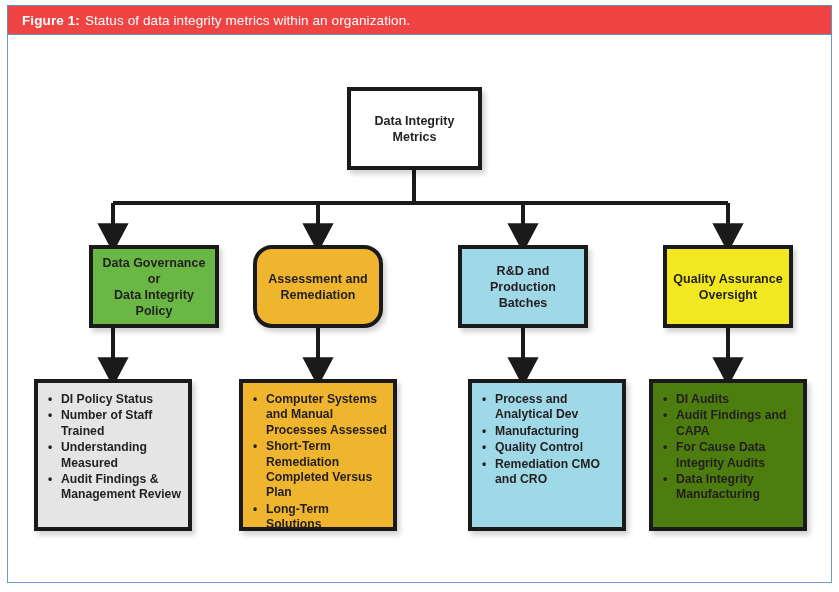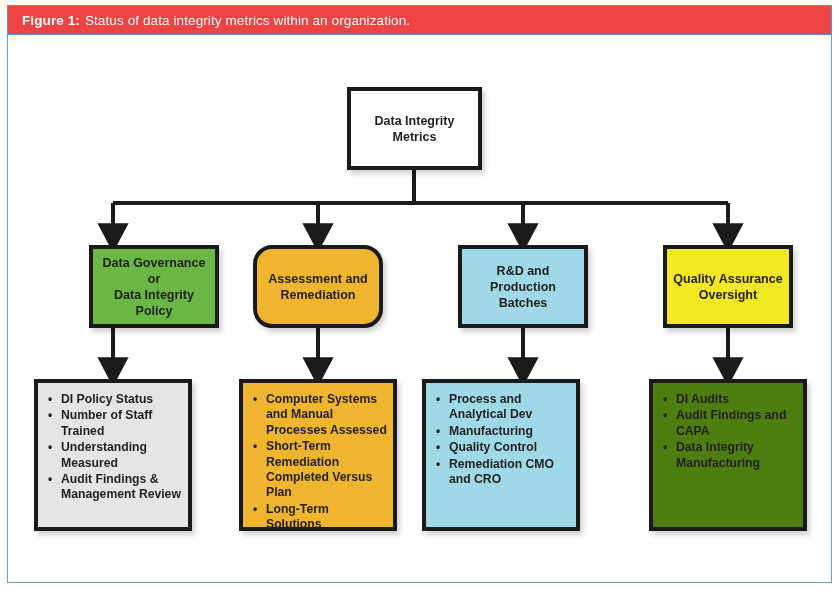--- a/index.html
+++ b/index.html
@@ -111,21 +111,21 @@
     box-sizing: border-box;
     border: 4px solid #1a1a1a;
     top: 343px;
     width: 158px;
     height: 152px;
     box-shadow: 3px 4px 5px rgba(0,0,0,0.18);
     display: block;
   }
   .node-list.col0 { left: 26px; }
   .node-list.col1 { left: 231px; }
-  .node-list.col2 { left: 414px; }
+  .node-list.col2 { left: 460px; }
   .node-list.col3 { left: 641px; }
 
   .node-list ul {
     margin: 0;
     padding: 9px 6px 0 23px;
     list-style: none;
   }
   .node-list li {
     position: relative;
     color: #231f20;
@@ -233,18 +233,19 @@
           <li>Process and Analytical Dev</li>
           <li>Manufacturing</li>
           <li>Quality Control</li>
           <li>Remediation CMO and CRO</li>
         </ul>
     </div>
     <div class="node-list col3" style="background: #4d7c0f;">
       <ul>
           <li>DI Audits</li>
           <li>Audit Findings and CAPA</li>
+          <li>For Cause Data Integrity Audits</li>
           <li>Data Integrity Manufacturing</li>
         </ul>
     </div>
 
   </div>
 </div>
 
 </body></html>

